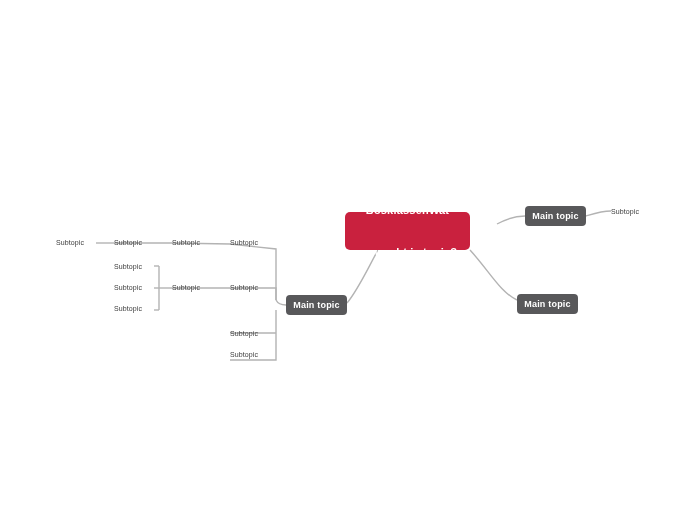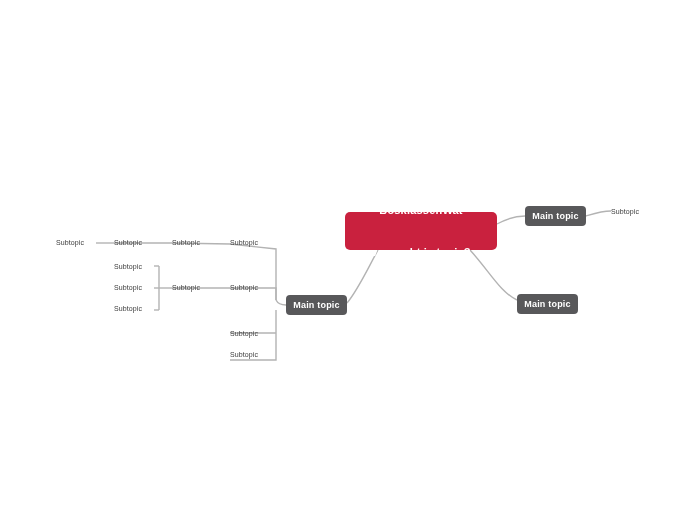--- a/index.html
+++ b/index.html
@@ -90,21 +90,21 @@
         <path d="M172 288 L 159 288"></path>
         <path d="M159 266 L 159 310"></path>
         <path d="M159 266 L 154 266"></path>
         <path d="M159 288 L 154 288"></path>
         <path d="M159 310 L 154 310"></path>
         <path d="M276 310 L 276 360 L 230 360"></path>
         <path d="M276 333 L 230 333"></path>
       </g>
   </svg>
 
-  <div class="node central" style="left:345px; top:212px; width:152px; height:38px;">
+  <div class="node central" style="left:345px; top:212px; width:125px; height:38px;">
     <div>
       <div>BosklassenWat</div>
       <div>verwacht je topic?</div>
     </div>
   </div>
 
   <div id="main-layer">
       <div class="node main" style="left: 525px; top: 206px; width: 61px; height: 20px;"><span>Main topic</span></div>
       <div class="node main" style="left: 517px; top: 294px; width: 61px; height: 20px;"><span>Main topic</span></div>
       <div class="node main" style="left: 286px; top: 295px; width: 61px; height: 20px;"><span>Main topic</span></div>

